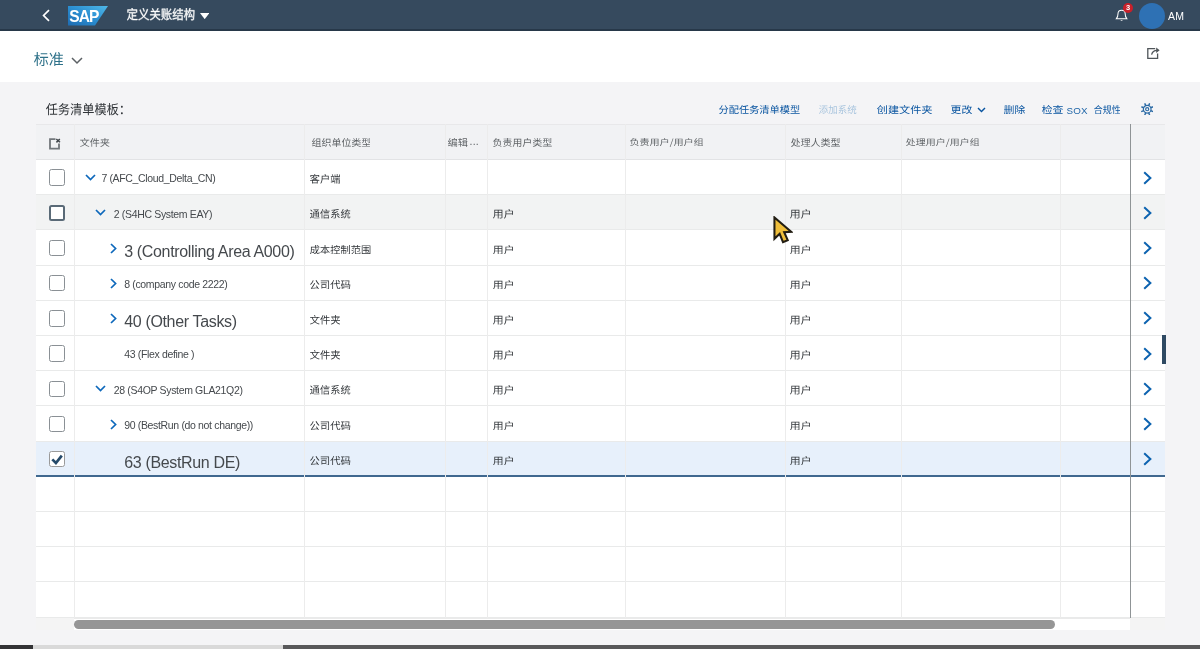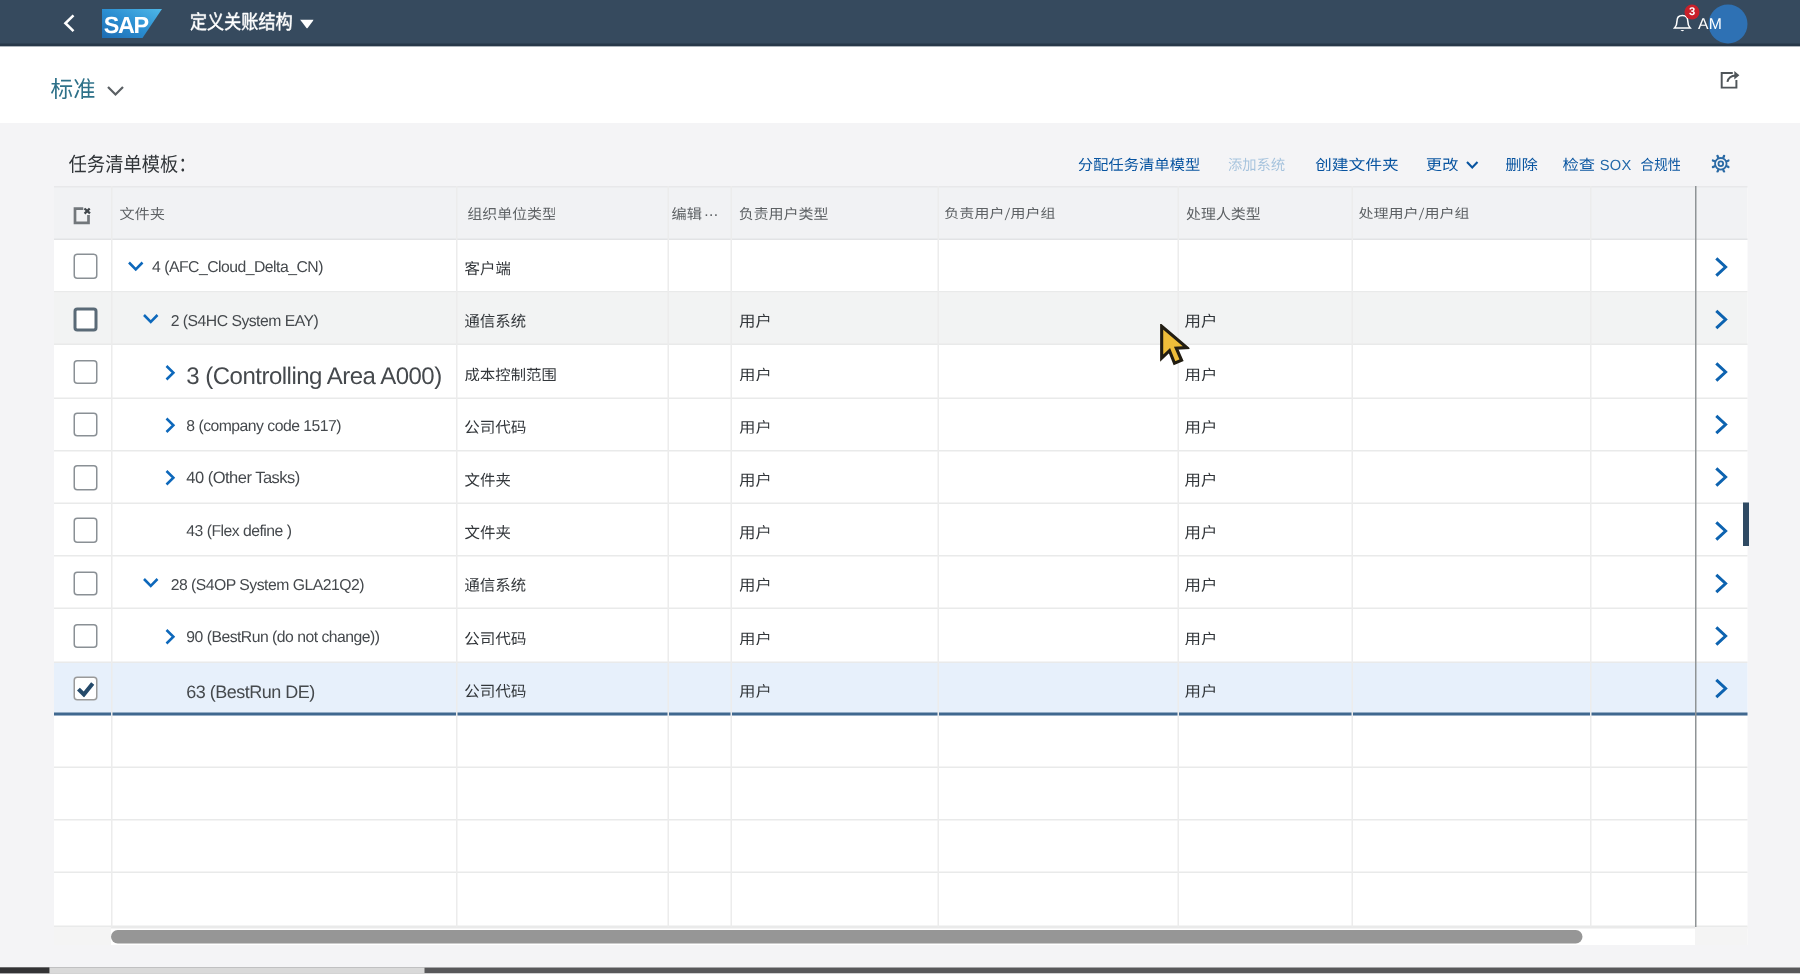--- a/index.html
+++ b/index.html
@@ -117,21 +117,21 @@
 <svg class="abs" style="left:199.6px;top:13.3px" width="9.4" height="6.2" viewBox="0 0 9.4 6.2">
       <polygon points="0,0 9.4,0 4.7,6.2" fill="#fff"></polygon>
     </svg>
 <svg class="abs" style="left:1115px;top:7.8px" width="14" height="15" viewBox="0 0 17 17">
 <path d="M8 2.2 C5.2 2.2 3.6 4.2 3.6 6.8 C3.6 10.4 2.2 11.6 1.6 12.4 L14.4 12.4 C13.8 11.6 12.4 10.4 12.4 6.8 C12.4 4.2 10.8 2.2 8 2.2 Z" fill="none" stroke="#fff" stroke-width="1.25"></path>
 <path d="M6.5 14 a1.7 1.7 0 0 0 3 0" fill="#fff"></path>
     </svg>
 <div class="abs" style="left:1123.2px;top:3.2px;width:9.8px;height:9.8px;border-radius:5px;background:#c9202a"></div>
 <div class="abs" style="left:1123.2px;top:3.4px;width:9.8px;height:9.8px;font:bold 7.5px/9.8px 'Liberation Sans',sans-serif;color:#fff;text-align:center">3</div>
 <div class="abs" style="left:1139.3px;top:2.6px;width:26px;height:26px;border-radius:50%;background:#2e71b4"></div>
-<div class="abs" style="left:1132px;top:2.6px;width:26px;height:26px;font:10.5px/26px 'Liberation Sans',sans-serif;color:#fff;text-align:left;letter-spacing:.2px">AM</div>
+<div class="abs" style="left:1163px;top:2.6px;width:26px;height:26px;font:10.5px/26px 'Liberation Sans',sans-serif;color:#fff;text-align:center;letter-spacing:.2px">AM</div>
 <svg class="cjk cvar" style="left:33.7px;top:52.1px;width:29.2px;height:14.2px" viewBox="24 -840 1930 920" preserveAspectRatio="none">
       <use href="#g6"></use>
       <use href="#g7" x="1000"></use>
     </svg>
 <svg class="abs" style="left:70.5px;top:57.2px" width="12" height="7.5" viewBox="0 0 12 7.5">
       <path d="M1 1 L6 6 L11 1" fill="none" stroke="#5b6064" stroke-width="1.5"></path>
     </svg>
 <svg class="abs" style="left:1145.5px;top:46px" width="14" height="14" viewBox="0 0 14 14">
 <path d="M9.2 2.6 L1.8 2.6 L1.8 12.4 L11.6 12.4 L11.6 7.4" fill="none" stroke="#4f5559" stroke-width="1.3"></path>
 <path d="M5.6 8.6 C6.2 5.8 8.4 4.4 11.2 4.3" fill="none" stroke="#4f5559" stroke-width="1.3"></path>
@@ -284,21 +284,21 @@
 <div class="abs" style="left:487px;top:124px;width:1px;height:493.6px;background:#ececec"></div>
 <div class="abs" style="left:625px;top:124px;width:1px;height:493.6px;background:#ececec"></div>
 <div class="abs" style="left:784.5px;top:124px;width:1px;height:493.6px;background:#ececec"></div>
 <div class="abs" style="left:901px;top:124px;width:1px;height:493.6px;background:#ececec"></div>
 <div class="abs" style="left:1059.5px;top:124px;width:1px;height:493.6px;background:#ececec"></div>
 <div class="abs" style="left:1129.5px;top:124px;width:1px;height:493.6px;background:#8f9496"></div>
 <div class="abs" style="left:48.65px;top:169.35px;width:16.5px;height:16.5px;border:1.5px solid #8a9095;border-radius:2.5px;background:#fff;box-sizing:border-box"></div>
 <svg class="abs" style="left:85.2px;top:174.1px" width="11" height="7" viewBox="0 0 11 7">
       <path d="M1 1 L5.5 5.6 L10 1" fill="none" stroke="#0d68bb" stroke-width="1.7"></path>
     </svg>
-<div class="abs lat" style="left:101.4px;top:172.3px;font-size:10.5px;letter-spacing:-0.34px;color:#45494d">4 (AFC_Cloud_Delta_CN)</div>
+<div class="abs lat" style="left:101.4px;top:172.3px;font-size:10.5px;letter-spacing:-0.34px;color:#45494d">7 (AFC_Cloud_Delta_CN)</div>
 <svg class="cjk cdark" style="left:310.3px;top:174.2px;width:30.2px;height:9.6px" viewBox="35 -849 2922 935" preserveAspectRatio="none">
       <use href="#g50"></use>
       <use href="#g45" x="1000"></use>
       <use href="#g51" x="2000"></use>
     </svg>
 <svg class="abs" style="left:1142.5px;top:170.6px" width="9" height="14" viewBox="0 0 9 14">
       <path d="M1.2 1.2 L7.4 7 L1.2 12.8" fill="none" stroke="#0d63b0" stroke-width="2"></path>
     </svg>
 <div class="abs" style="left:48.65px;top:204.55px;width:16.5px;height:16.5px;border:2px solid #5a6a77;border-radius:2.5px;background:#fff;box-sizing:border-box"></div>
 <svg class="abs" style="left:95.1px;top:209.3px" width="11" height="7" viewBox="0 0 11 7">
@@ -343,21 +343,21 @@
       <use href="#g44"></use>
       <use href="#g45" x="1000"></use>
     </svg>
 <svg class="abs" style="left:1142.5px;top:241px" width="9" height="14" viewBox="0 0 9 14">
       <path d="M1.2 1.2 L7.4 7 L1.2 12.8" fill="none" stroke="#0d63b0" stroke-width="2"></path>
     </svg>
 <div class="abs" style="left:48.65px;top:274.95px;width:16.5px;height:16.5px;border:1.5px solid #8a9095;border-radius:2.5px;background:#fff;box-sizing:border-box"></div>
 <svg class="abs" style="left:110.2px;top:277.7px" width="7" height="11" viewBox="0 0 7 11">
       <path d="M1 1 L5.6 5.5 L1 10" fill="none" stroke="#0d68bb" stroke-width="1.7"></path>
     </svg>
-<div class="abs lat" style="left:124.2px;top:277.9px;font-size:10.5px;letter-spacing:-0.34px;color:#45494d">8 (company code 1517)</div>
+<div class="abs lat" style="left:124.2px;top:277.9px;font-size:10.5px;letter-spacing:-0.34px;color:#45494d">8 (company code 2222)</div>
 <svg class="cjk cdark" style="left:310.3px;top:279.8px;width:40.3px;height:9.6px" viewBox="51 -830 3889 909" preserveAspectRatio="none">
       <use href="#g60"></use>
       <use href="#g61" x="1000"></use>
       <use href="#g62" x="2000"></use>
       <use href="#g63" x="3000"></use>
     </svg>
 <svg class="cjk cdark" style="left:492.9px;top:279.8px;width:19.9px;height:9.6px" viewBox="32 -845 1813 931" preserveAspectRatio="none">
       <use href="#g44"></use>
       <use href="#g45" x="1000"></use>
     </svg>
@@ -365,21 +365,21 @@
       <use href="#g44"></use>
       <use href="#g45" x="1000"></use>
     </svg>
 <svg class="abs" style="left:1142.5px;top:276.2px" width="9" height="14" viewBox="0 0 9 14">
       <path d="M1.2 1.2 L7.4 7 L1.2 12.8" fill="none" stroke="#0d63b0" stroke-width="2"></path>
     </svg>
 <div class="abs" style="left:48.65px;top:310.15px;width:16.5px;height:16.5px;border:1.5px solid #8a9095;border-radius:2.5px;background:#fff;box-sizing:border-box"></div>
 <svg class="abs" style="left:110.2px;top:312.9px" width="7" height="11" viewBox="0 0 7 11">
       <path d="M1 1 L5.6 5.5 L1 10" fill="none" stroke="#0d68bb" stroke-width="1.7"></path>
     </svg>
-<div class="abs lat" style="left:124.2px;top:313.1px;font-size:11px;letter-spacing:-0.34px;color:#45494d">40 (Other Tasks)</div>
+<div class="abs lat" style="left:124.2px;top:313.1px;font-size:16px;letter-spacing:-0.34px;color:#45494d">40 (Other Tasks)</div>
 <svg class="cjk cdark" style="left:310.3px;top:315px;width:30.2px;height:9.6px" viewBox="36 -847 2918 927" preserveAspectRatio="none">
       <use href="#g24"></use>
       <use href="#g25" x="1000"></use>
       <use href="#g26" x="2000"></use>
     </svg>
 <svg class="cjk cdark" style="left:492.9px;top:315px;width:19.9px;height:9.6px" viewBox="32 -845 1813 931" preserveAspectRatio="none">
       <use href="#g44"></use>
       <use href="#g45" x="1000"></use>
     </svg>
 <svg class="cjk cdark" style="left:789.9px;top:315px;width:19.9px;height:9.6px" viewBox="32 -845 1813 931" preserveAspectRatio="none">
@@ -448,21 +448,21 @@
       <use href="#g44"></use>
       <use href="#g45" x="1000"></use>
     </svg>
 <svg class="abs" style="left:1142.5px;top:417px" width="9" height="14" viewBox="0 0 9 14">
       <path d="M1.2 1.2 L7.4 7 L1.2 12.8" fill="none" stroke="#0d63b0" stroke-width="2"></path>
     </svg>
 <div class="abs" style="left:48.65px;top:450.95px;width:16.5px;height:16.5px;border:1.5px solid #9a9a9a;border-radius:2.5px;background:#fff;box-sizing:border-box"></div>
     <svg class="abs" style="left:51.2px;top:454px" width="12" height="11" viewBox="0 0 12 11">
       <path d="M1.3 5.4 L4.9 9 L10.8 1.6" fill="none" stroke="#254a6a" stroke-width="2.7"></path>
     </svg>
-<div class="abs lat" style="left:124.2px;top:453.9px;font-size:12px;letter-spacing:-0.34px;color:#45494d">63 (BestRun DE)</div>
+<div class="abs lat" style="left:124.2px;top:453.9px;font-size:16px;letter-spacing:-0.34px;color:#45494d">63 (BestRun DE)</div>
 <svg class="cjk cdark" style="left:310.3px;top:455.8px;width:40.3px;height:9.6px" viewBox="51 -830 3889 909" preserveAspectRatio="none">
       <use href="#g60"></use>
       <use href="#g61" x="1000"></use>
       <use href="#g62" x="2000"></use>
       <use href="#g63" x="3000"></use>
     </svg>
 <svg class="cjk cdark" style="left:492.9px;top:455.8px;width:19.9px;height:9.6px" viewBox="32 -845 1813 931" preserveAspectRatio="none">
       <use href="#g44"></use>
       <use href="#g45" x="1000"></use>
     </svg>

